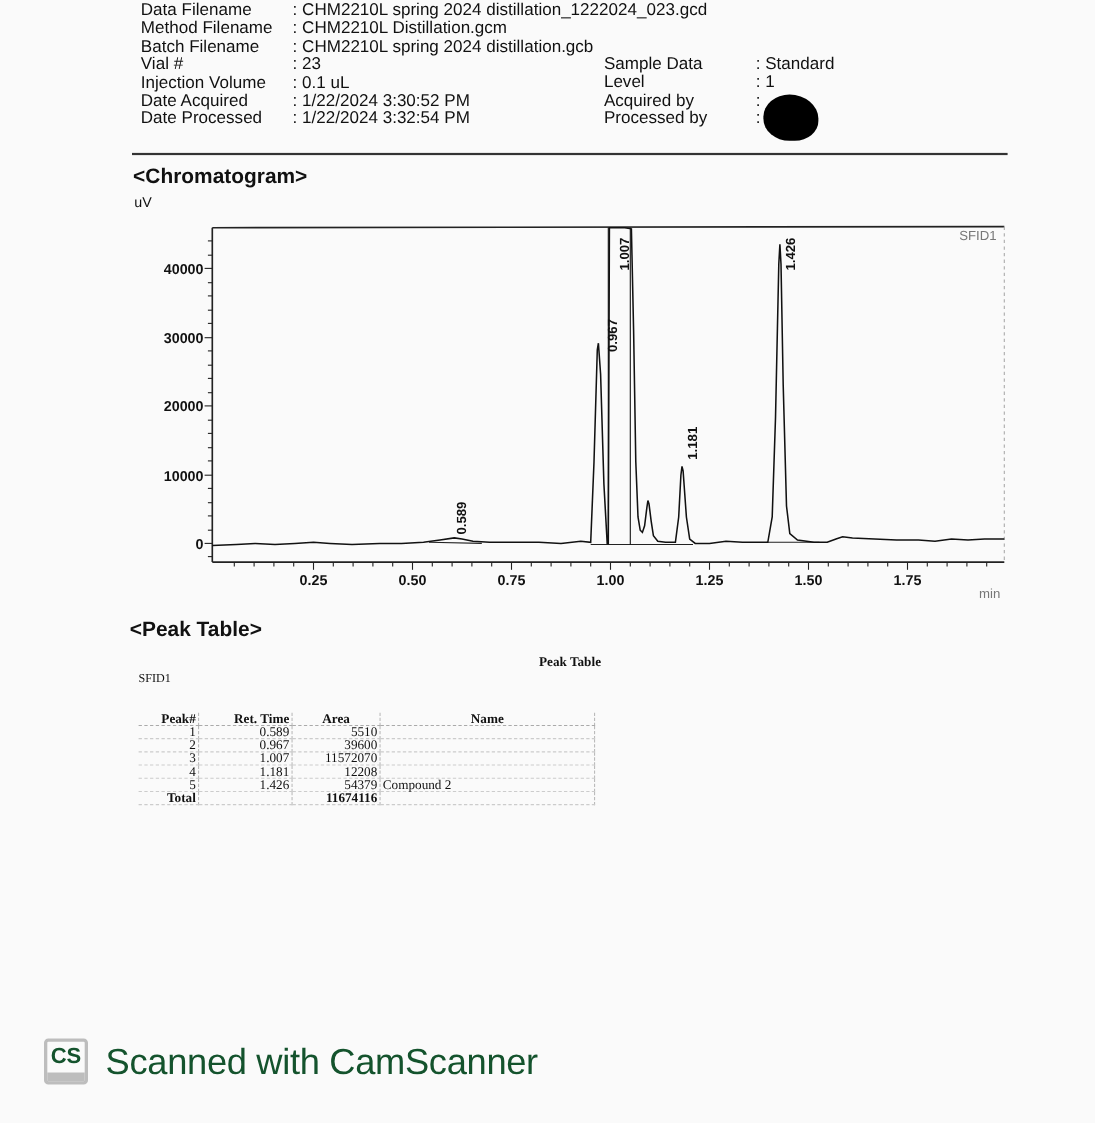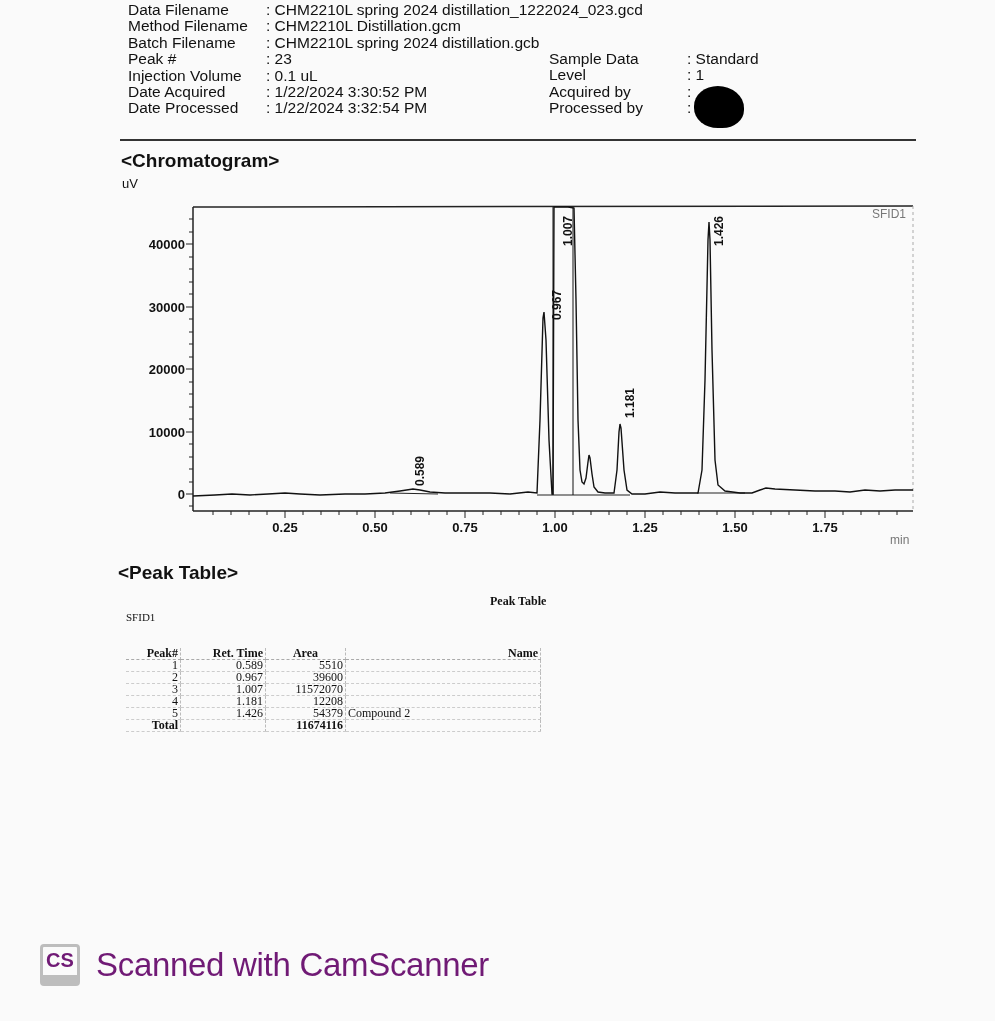--- a/index.html
+++ b/index.html
@@ -30,24 +30,24 @@
     border-collapse: collapse;
     font-family: Liberation Serif, serif; font-size: 12px; line-height: 11px; margin-top: 29px;
   }
   table.pt th { font-weight: bold; padding: 0 2px; border-bottom: 1px dashed #aaa; }
   table.pt td { padding: 0 2px; border-bottom: 1px dashed #ccc; }
   table.pt td, table.pt th { border-right: 1px dashed #bbb; }
   table.pt .c1 { width: 50px; text-align: right; }
   table.pt .c2 { width: 80px; text-align: right; }
   table.pt .c3 { width: 75px; text-align: right; }
   table.pt .c4 { width: 190px; text-align: left; }
-  table.pt th.c4 { text-align: right; }
+  table.pt th.c4 { text-align: center; }
   table.pt tr.total td { font-weight: bold; }
   .watermark {
-    position: absolute; left: 40px; top: 944px; display: flex; align-items: center; color: #701a75;
+    position: absolute; left: 40px; top: 944px; display: flex; align-items: center; color: #14532d;
   }
   .cs-logo {
     width: 40px; height: 42px; border: 3px solid #bdbdbd; border-radius: 4px; box-sizing: border-box;
     display: flex; align-items: flex-start; justify-content: center; font-weight: bold; font-size: 20px;
     padding-top: 2px; position: relative; background: transparent;
   }
   .cs-logo::after { content: ""; position: absolute; left: 0; right: 0; bottom: 0; height: 8px; background: #bdbdbd; }
   .wm-text { font-size: 33px; margin-left: 16px; letter-spacing: -0.3px; }
 </style>
 </head>
@@ -60,21 +60,21 @@
     </div>
   <div class="hdr-row">
       <span class="lbl">Method Filename</span>
       <span>: CHM2210L Distillation.gcm</span>
     </div>
   <div class="hdr-row">
       <span class="lbl">Batch Filename</span>
       <span>: CHM2210L spring 2024 distillation.gcb</span>
     </div>
   <div class="hdr-row">
-      <span class="lbl">Peak #</span>
+      <span class="lbl">Vial #</span>
       <span>: 23</span>
     </div>
   <div class="hdr-row">
       <span class="lbl">Injection Volume</span>
       <span>: 0.1 uL</span>
     </div>
   <div class="hdr-row">
       <span class="lbl">Date Acquired</span>
       <span>: 1/22/2024 3:30:52 PM</span>
     </div>

